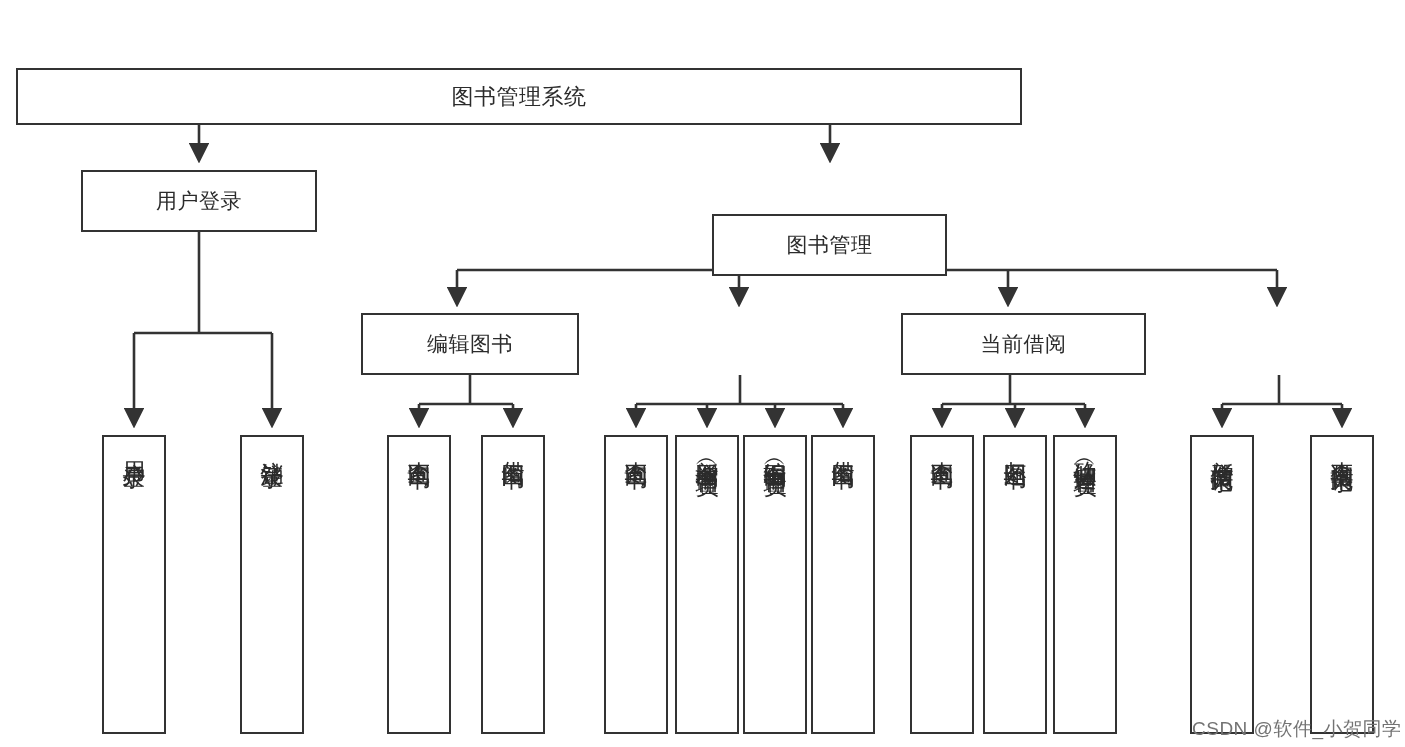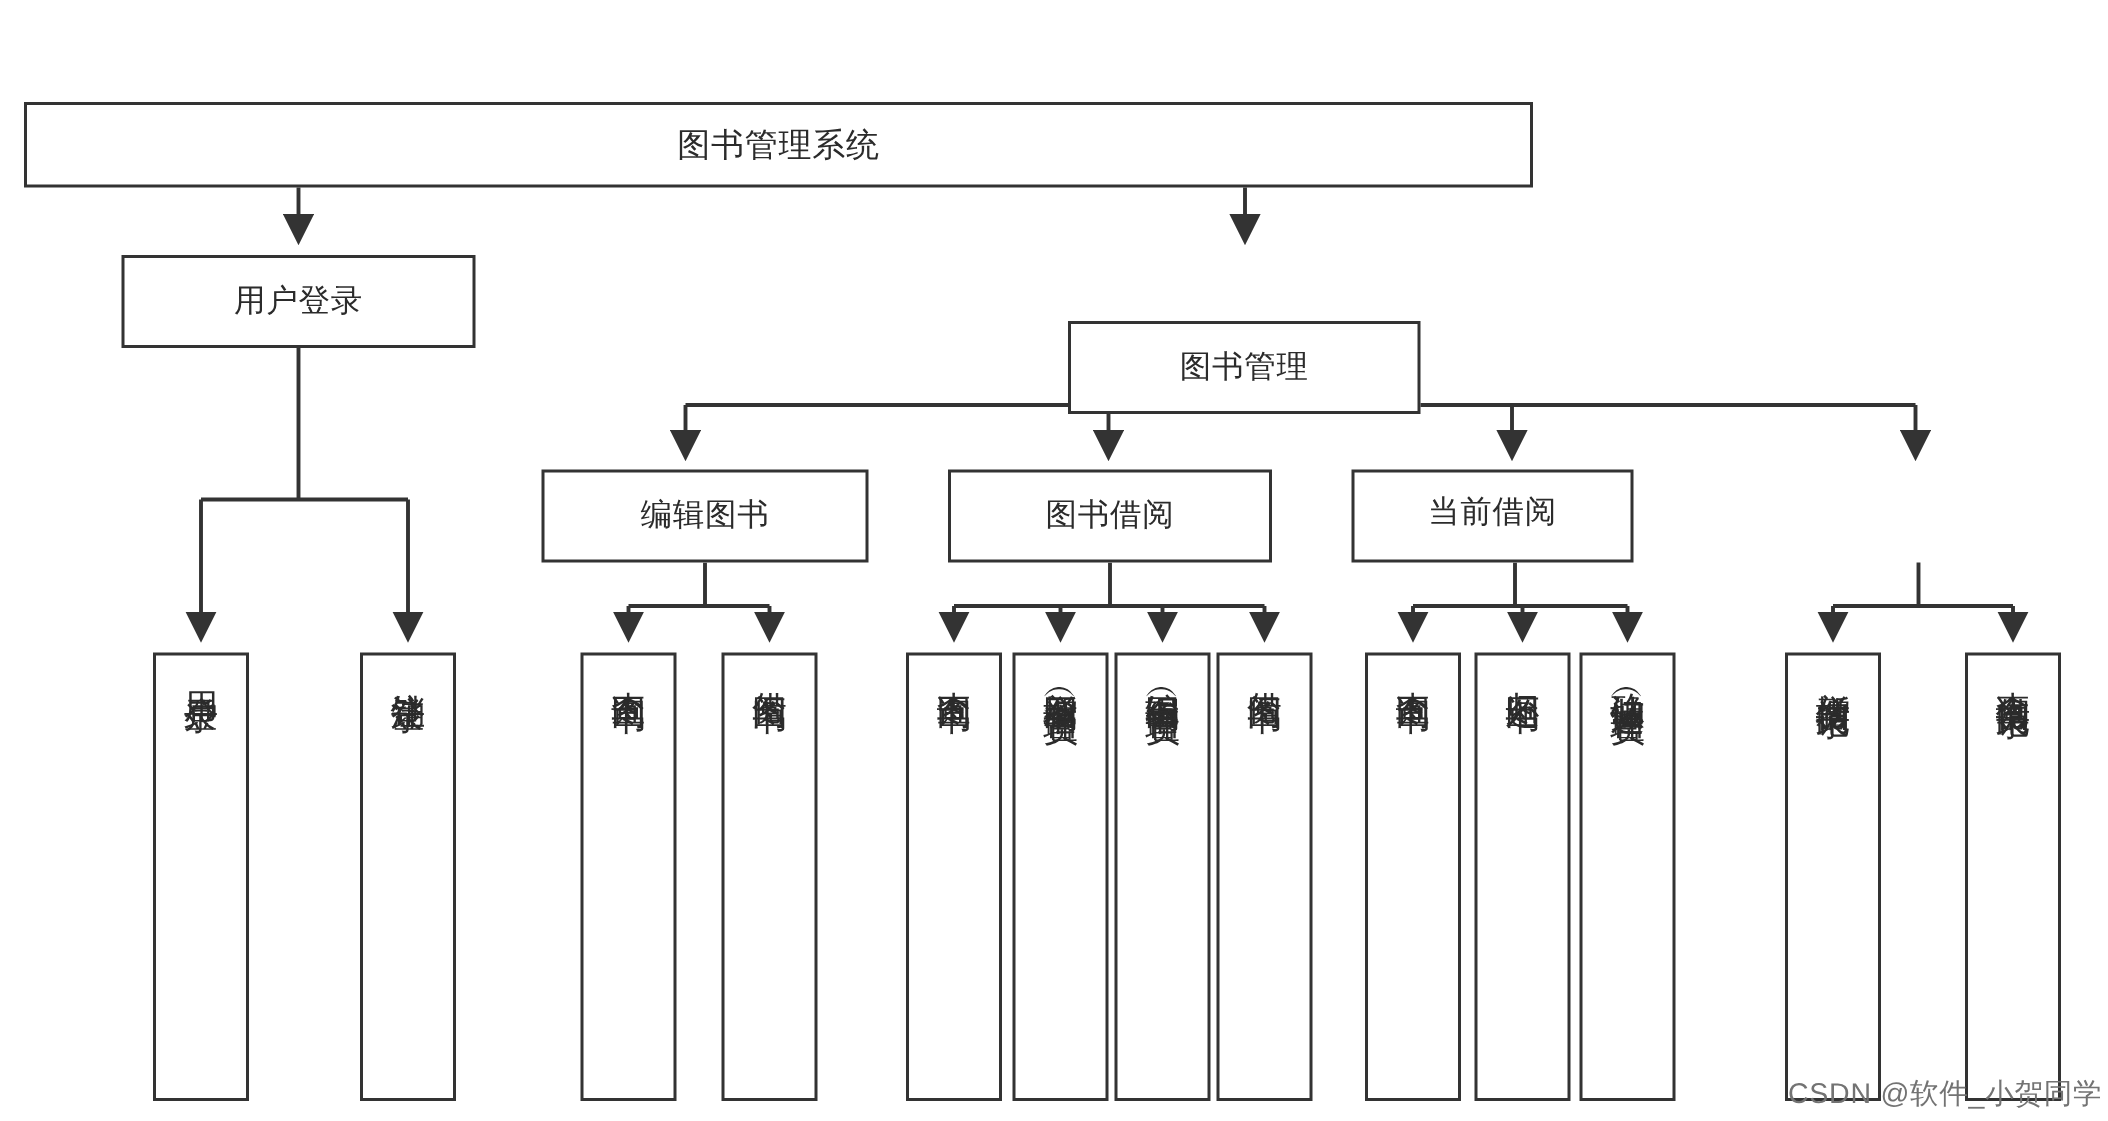--- a/index.html
+++ b/index.html
@@ -133,24 +133,21 @@
   <div class="node horiz" style="left:81px; top:170px; width:236px; height:62px;">
     <span class="lbl">用户登录</span>
   </div>
   <div class="node horiz" style="left:712px; top:170px; width:235px; height:62px;margin-top:44px;">
     <span class="lbl">图书管理</span>
   </div>
 
   <div class="node horiz" style="left:361px; top:313px; width:218px; height:62px;">
     <span class="lbl">编辑图书</span>
   </div>
-  <div class="node horiz" style="left:632px; top:313px; width:216px; height:62px;">
-    <span class="lbl">图书借阅</span>
-  </div>
-  <div class="node horiz" style="left:901px; top:313px; width:188px; height:62px;font-family:Liberation Mono, monospace;">
+  <div class="node horiz" style="left:901px; top:313px; width:245px; height:62px;">
     <span class="lbl">当前借阅</span>
   </div>
 
   <div class="node vert" style="left:102px; top:435px; width:64px; height:299px;">
     <span class="lbl">用户登录</span>
   </div>
   <div class="node vert" style="left:240px; top:435px; width:64px; height:299px;">
     <span class="lbl">注销登录</span>
   </div>
 

